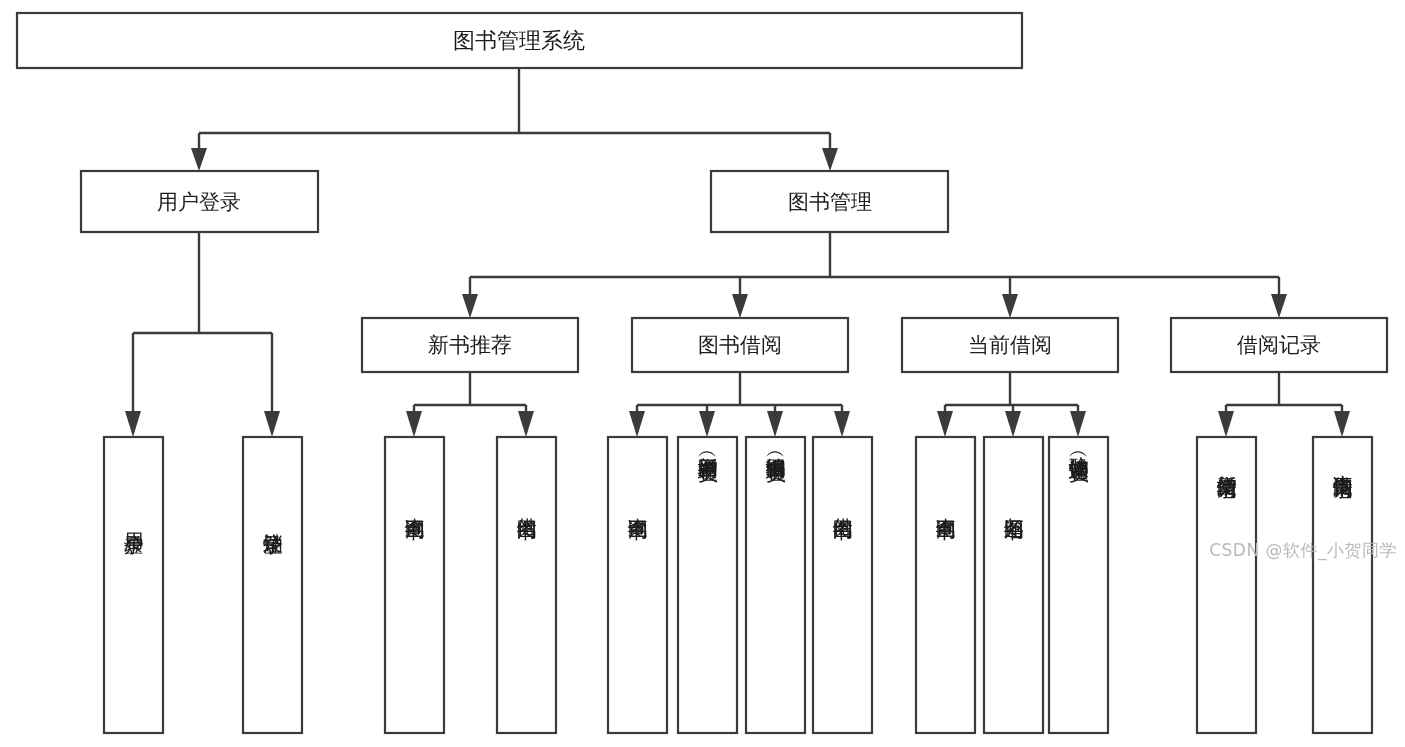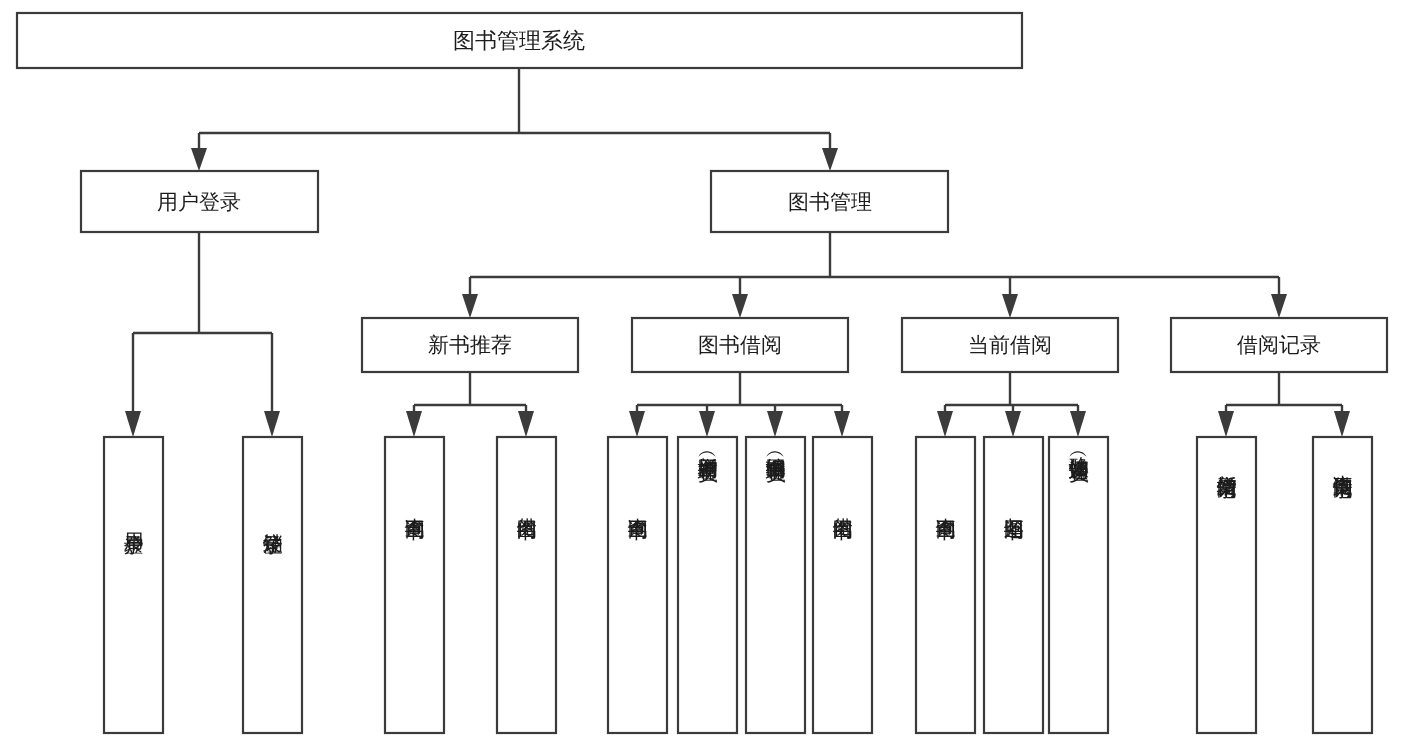--- a/index.html
+++ b/index.html
@@ -239,14 +239,15 @@
     <span class="vert-label" style="margin-top:4px;">确认归还（管理员）</span>
   </div>
 
   <div class="vert-label-wrap" style="left:1197px; top:437px; width:59px; height:296px;">
     <span class="vert-label" style="margin-top:22px;">新增借阅记录</span>
   </div>
   <div class="vert-label-wrap" style="left:1313px; top:437px; width:59px; height:296px;">
     <span class="vert-label" style="margin-top:22px;">查询借阅记录</span>
   </div>
 
+  <div class="watermark">CSDN @软件_小贺同学</div>
 
 </div>
 
 </body></html>

